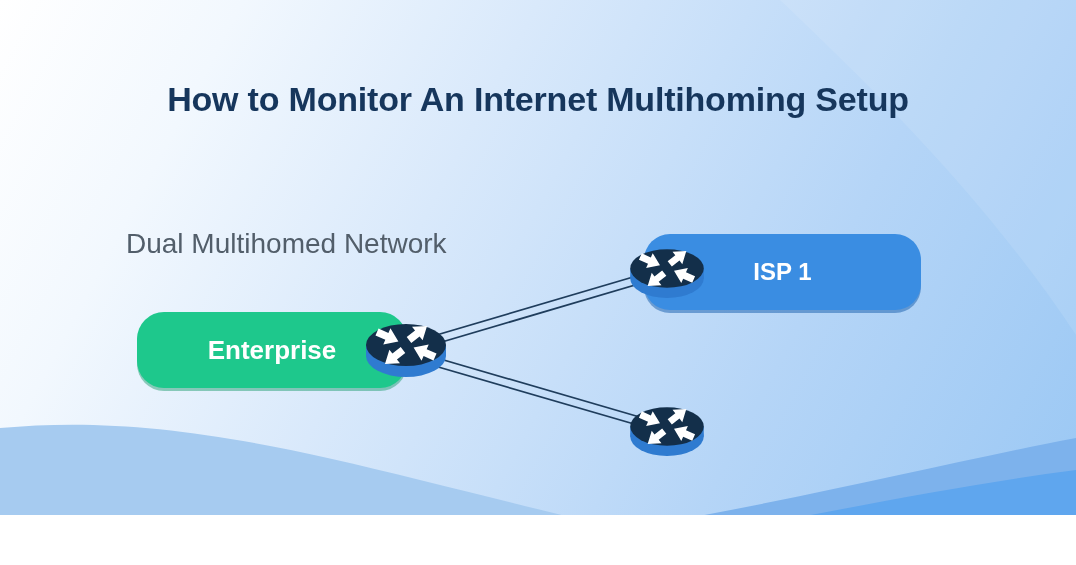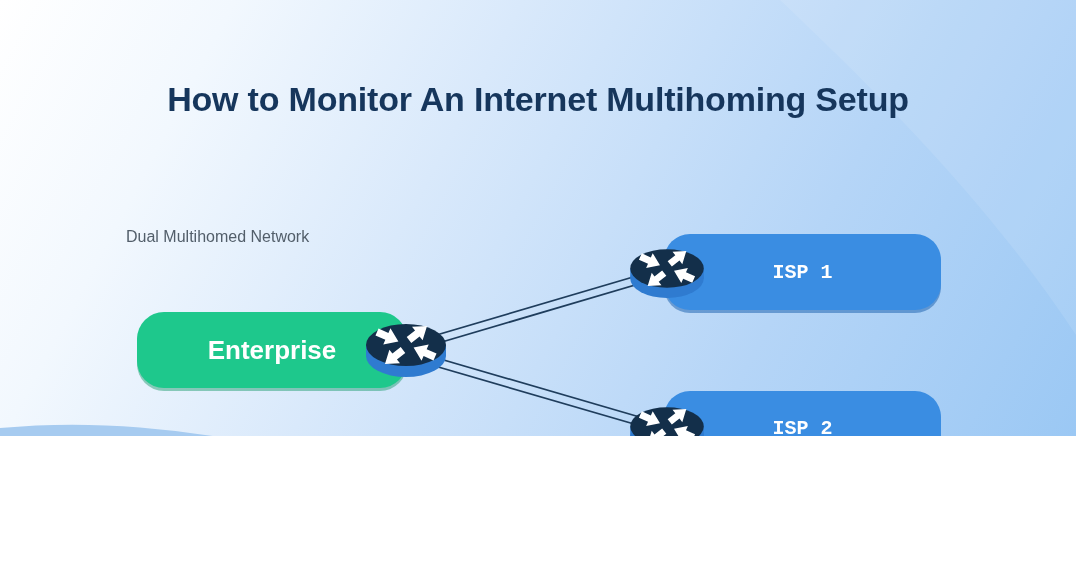--- a/index.html
+++ b/index.html
@@ -1,51 +1,50 @@
 <!DOCTYPE html>
 <html><head>
 <meta charset="utf-8">
 <style>
   html,body{margin:0;padding:0;}
   .canvas{
     position:relative;
-    width:1076px;height:436px;
+    width:1076px;height:515px;
     overflow:hidden;
     font-family:"Liberation Sans","DejaVu Sans",sans-serif;
     background:linear-gradient(118deg,#ffffff 0%,#f2f8fe 18%,#d9e9fb 40%,#b5d5f7 72%,#9bc8f4 100%);
   }
   .bg-waves{position:absolute;left:0;top:0;width:1076px;height:565px;display:block;}
   .page-title{
     position:absolute;left:0;top:80px;width:1076px;
     text-align:center;
     font-size:34px;font-weight:bold;letter-spacing:-0.2px;
     color:#16365c;margin:0;
   }
   .diagram-subtitle{
     position:absolute;left:126px;top:228px;
-    font-size:16px;color:#525e6a;
+    font-size:28px;color:#525e6a;
   }
   .links{position:absolute;left:0;top:0;width:1076px;height:565px;pointer-events:none;}
   .node{
     position:absolute;
     display:flex;align-items:center;justify-content:center;
     color:#ffffff;font-weight:bold;
   }
   .node-enterprise{
     left:137px;top:312px;width:270px;height:76px;
     background:#1ec88c;border-radius:27px;
     font-size:26px;
     box-shadow:0 3px 0 rgba(18,150,103,0.45);
   }
   .node-isp{
-    left:664px;width:277px;height:76px;
+    left:644px;width:277px;height:76px;
     background:#3a8de2;border-radius:26px;
-    font-size:20px;
+    font-size:24px;
     box-shadow:0 3px 0 rgba(36,104,179,0.55);
-    font-family:Liberation Mono, monospace;
   }
   .node-isp1{top:234px;}
   .node-isp2{top:391px;height:75px;}
   .router{position:absolute;display:block;}
   .router-enterprise{left:354px;top:314px;width:104px;height:74px;}
   .router-isp1{left:619px;top:240px;width:96px;height:68px;}
   .router-isp2{left:619px;top:398px;width:96px;height:68px;}
 </style>
 </head>
 <body>
@@ -88,23 +87,20 @@
   </svg>
 
   <div class="node node-enterprise">
     <span>Enterprise</span>
   </div>
 
   <div class="node node-isp node-isp1">
     <span>ISP 1</span>
   </div>
 
-  <div class="node node-isp node-isp2">
-    <span>ISP 2</span>
-  </div>
 
   <svg class="router router-enterprise" viewBox="0 0 104 74" xmlns="http://www.w3.org/2000/svg" aria-hidden="true">
     <use href="#router-sym" width="104" height="74"></use>
   </svg>
   <svg class="router router-isp1" viewBox="0 0 104 74" xmlns="http://www.w3.org/2000/svg" aria-hidden="true">
     <use href="#router-sym" width="104" height="74"></use>
   </svg>
   <svg class="router router-isp2" viewBox="0 0 104 74" xmlns="http://www.w3.org/2000/svg" aria-hidden="true">
     <use href="#router-sym" width="104" height="74"></use>
   </svg>

